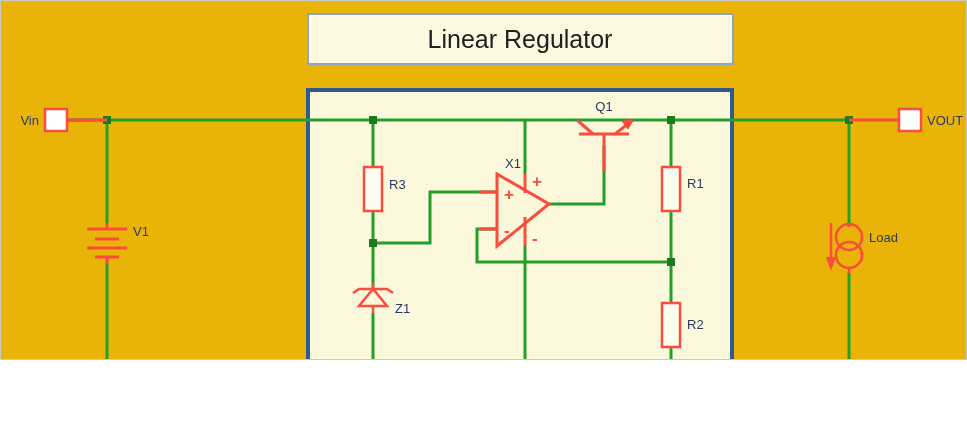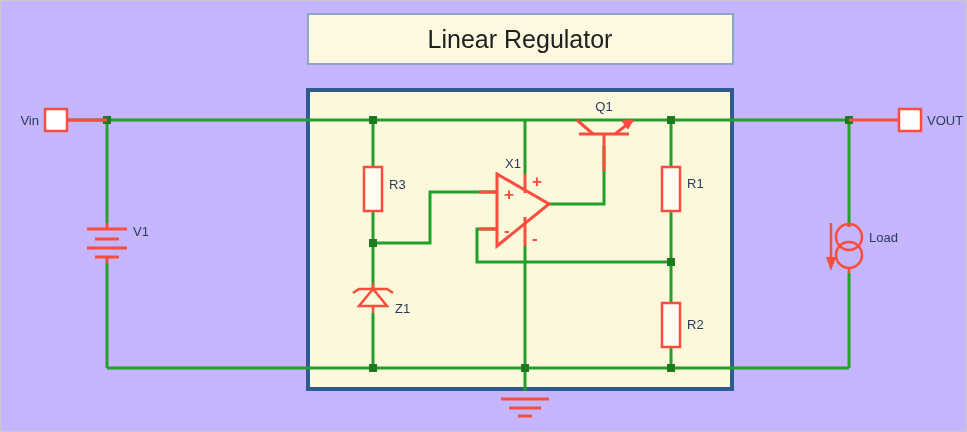--- a/index.html
+++ b/index.html
@@ -6,22 +6,22 @@
     margin: 0;
     padding: 0;
     background: #ffffff;
   }
   body {
     font-family: "Liberation Sans", sans-serif;
   }
   #canvas {
     position: relative;
     width: 967px;
-    height: 432px;
-    background: #c4b5fd;
+    height: 360px;
+    background: #eab308;
     box-sizing: border-box;
     border: 1px solid #c9c9c9;
     overflow: hidden;
   }
   #svg-schematic {
     position: absolute;
     left: 0;
     top: 0;
     width: 967px;
     height: 432px;

